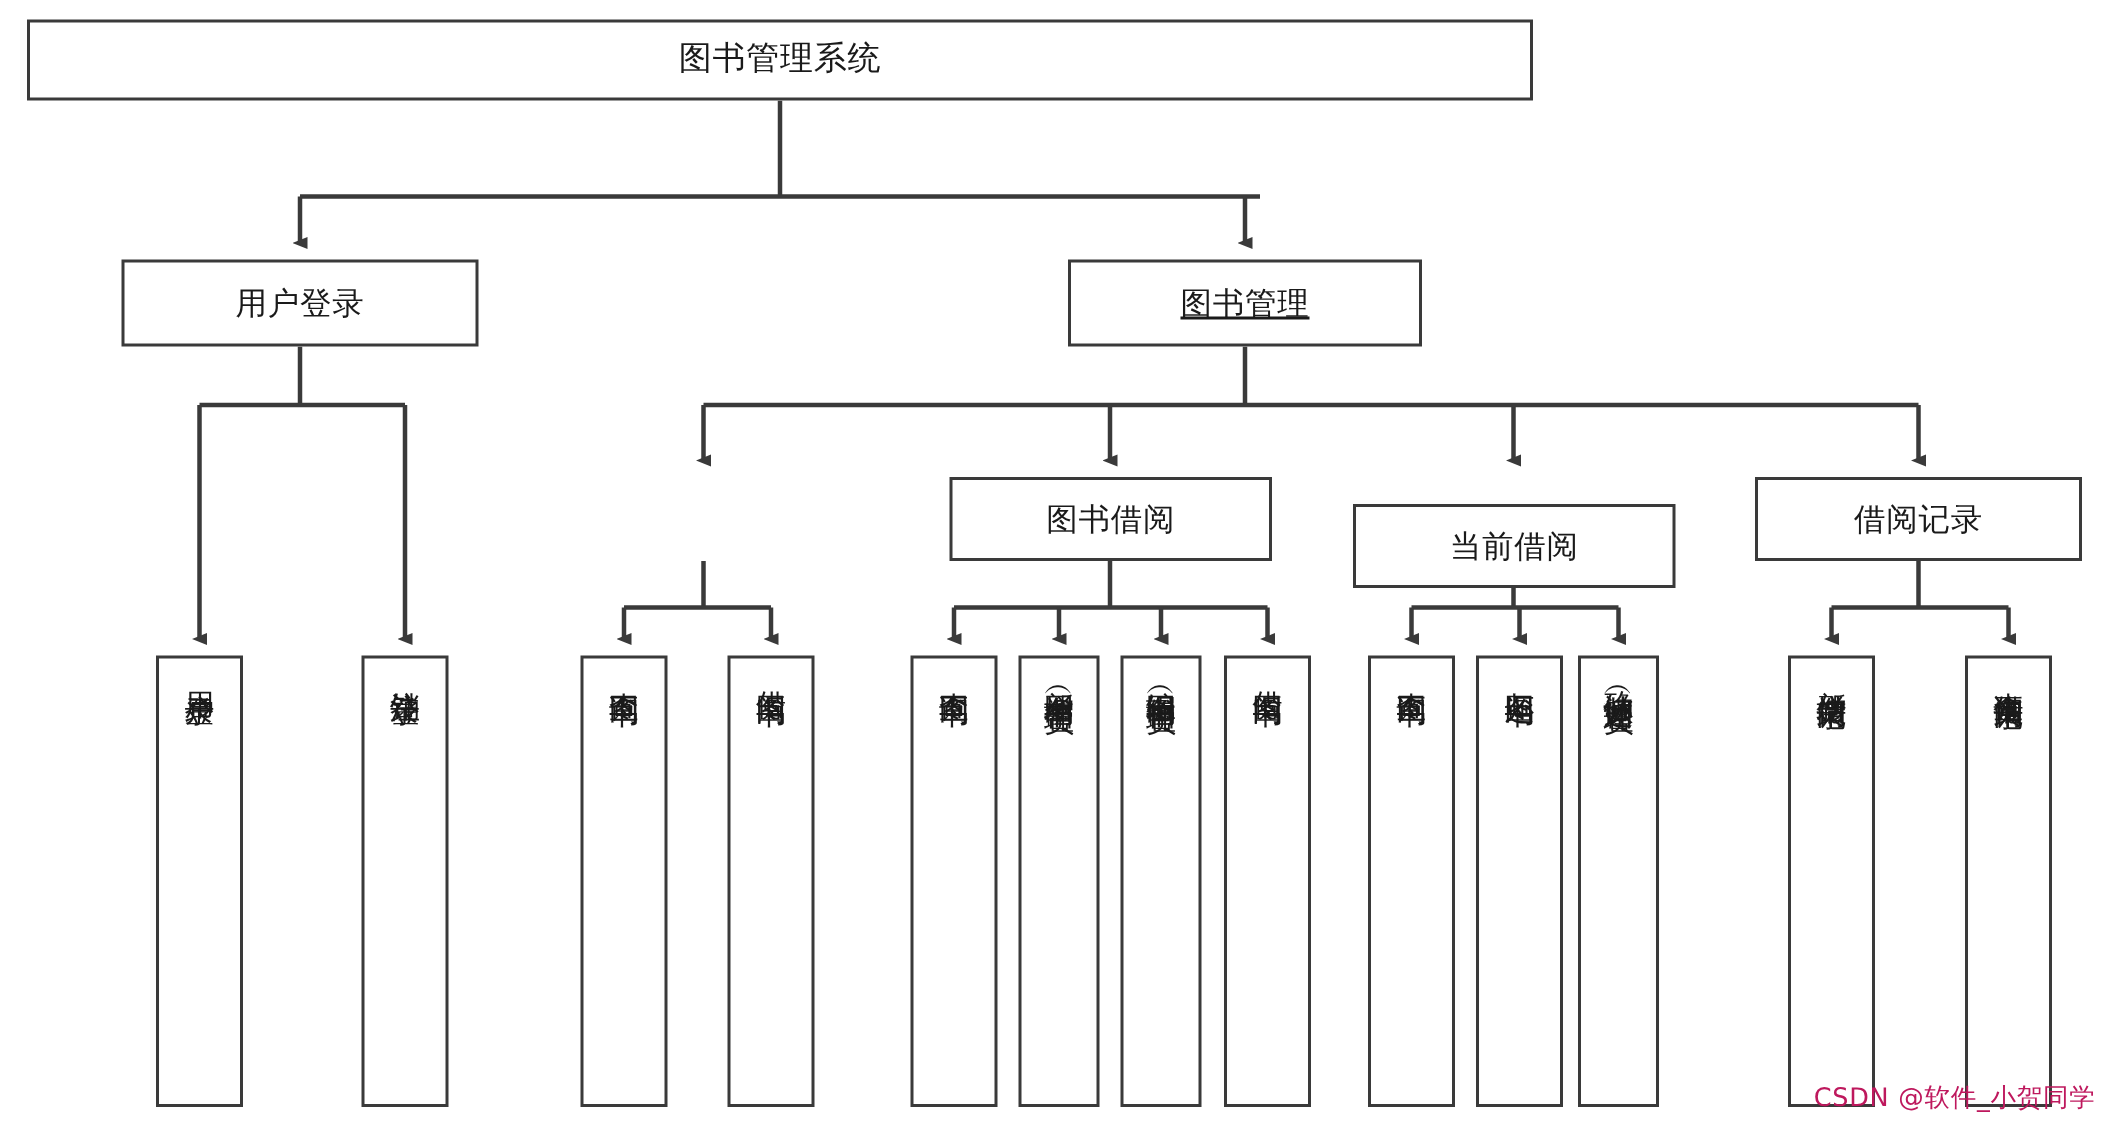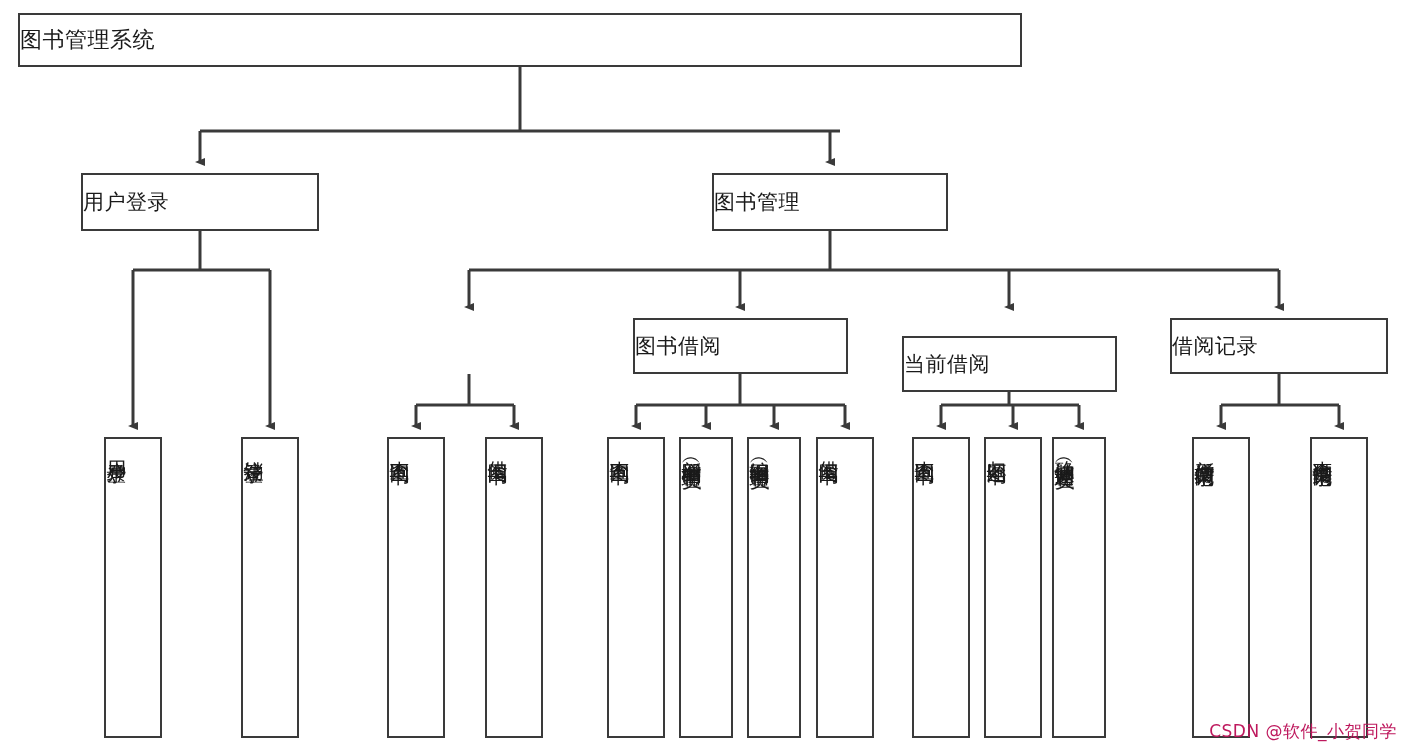--- a/index.html
+++ b/index.html
@@ -26,21 +26,21 @@
     height: 747px;
     pointer-events: none;
   }
   .node {
     position: absolute;
     box-sizing: border-box;
     background: #ffffff;
     border: 2px solid #3a3a3a;
     display: flex;
     align-items: center;
-    justify-content: flex-start;
+    justify-content: center;
     color: #1a1a1a;
   }
   .node-label {
     display: block;
     text-align: center;
     line-height: 1.18;
     letter-spacing: 0.5px;
     white-space: nowrap;
   }
   .node.horizontal .node-label {
@@ -130,21 +130,21 @@
     </g>
   </svg>
 
   <div class="node root horizontal" style="left:18px; top:13px; width:1004px; height:54px;">
     <span class="node-label">图书管理系统</span>
   </div>
 
   <div class="node horizontal" style="left:81px; top:173px; width:238px; height:58px;">
     <span class="node-label">用户登录</span>
   </div>
-  <div class="node horizontal" style="left:712px; top:173px; width:236px; height:58px;">
+  <div class="node horizontal" style="left:712px; top:173px; width:236px; height:58px;text-decoration:underline;">
     <span class="node-label">图书管理</span>
   </div>
 
   <div class="node horizontal" style="left:633px; top:318px; width:215px; height:56px;">
     <span class="node-label">图书借阅</span>
   </div>
   <div class="node horizontal" style="left:902px; top:336px; width:215px; height:56px;">
     <span class="node-label">当前借阅</span>
   </div>
   <div class="node horizontal" style="left:1170px; top:318px; width:218px; height:56px;">

